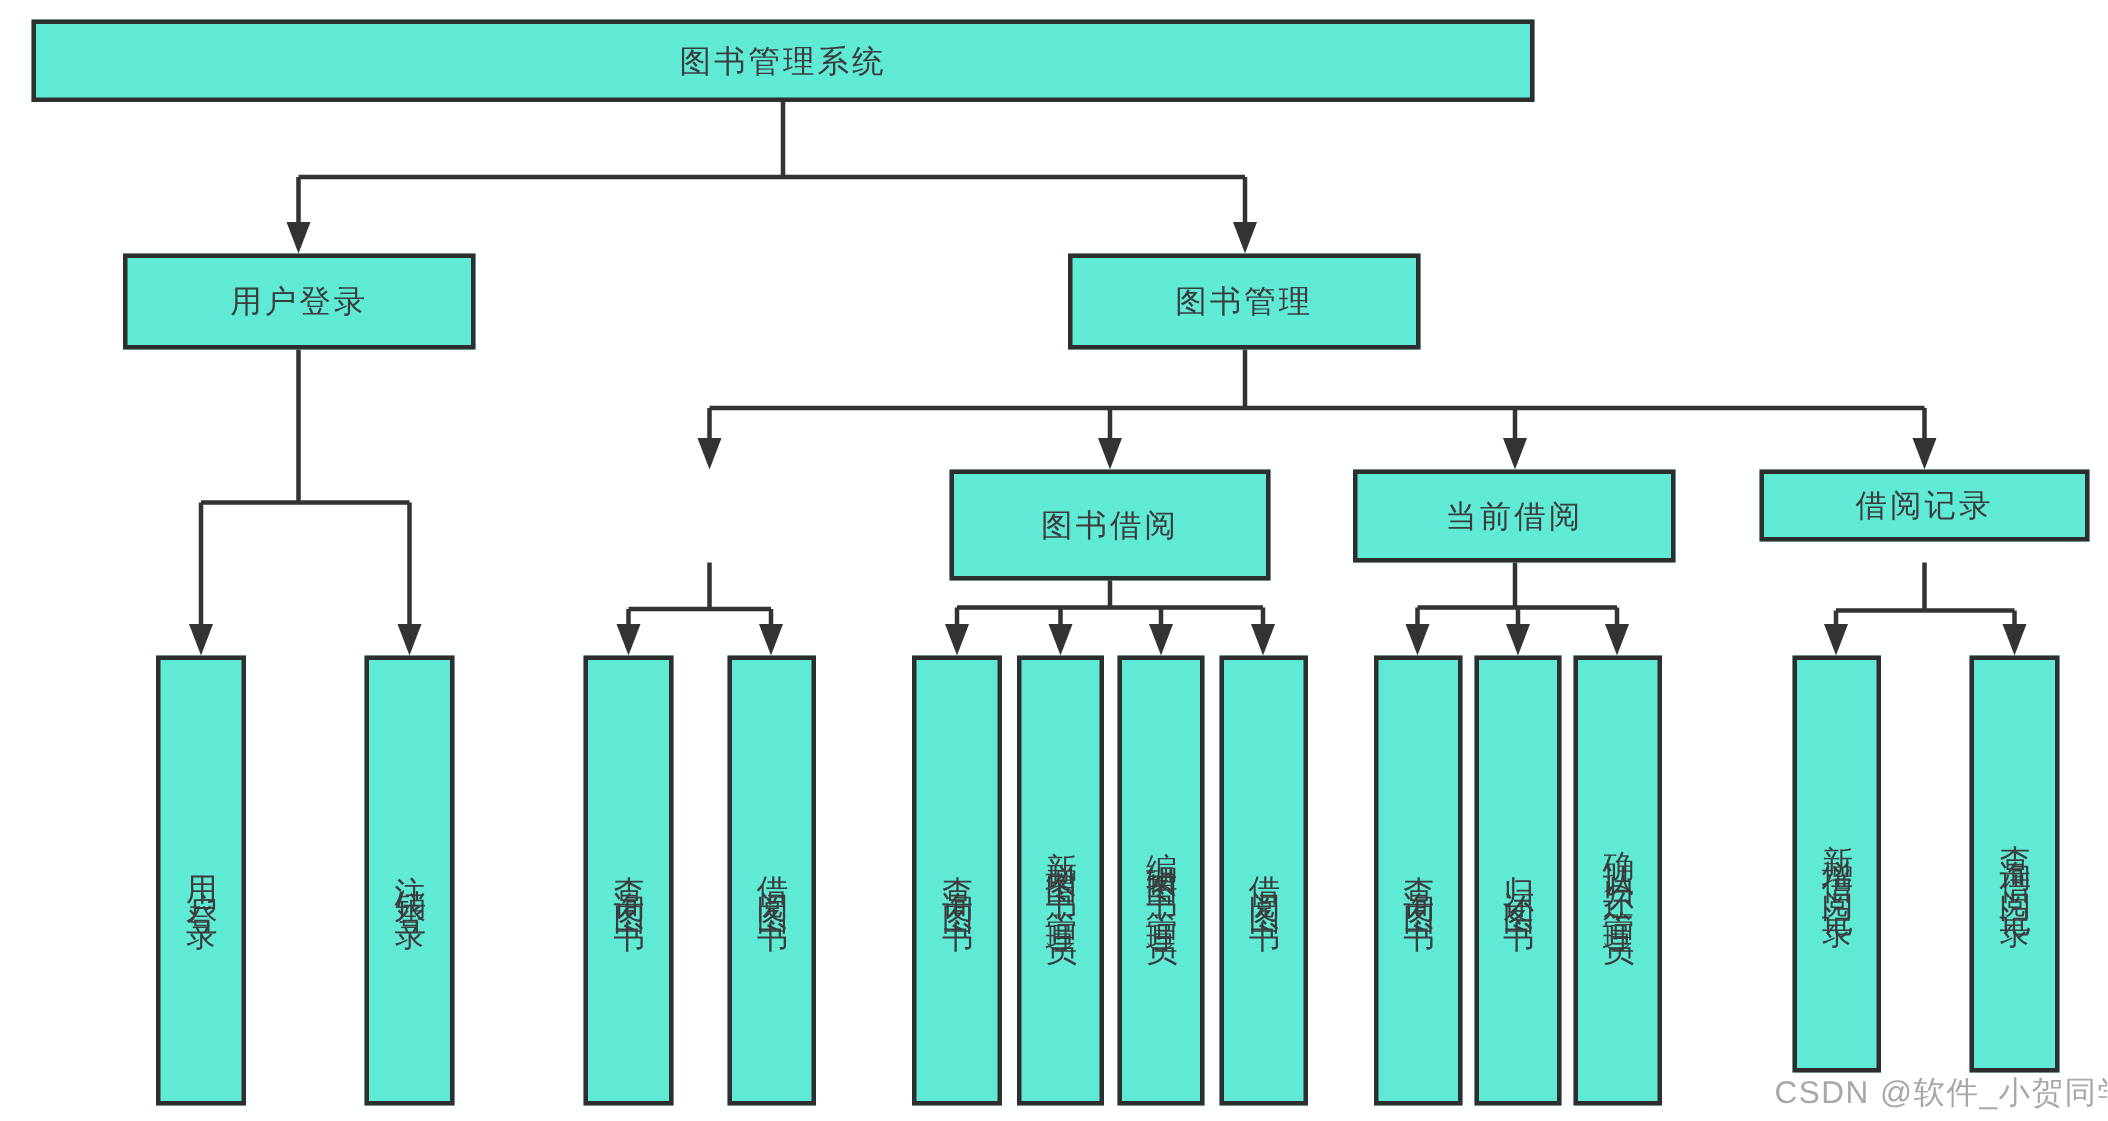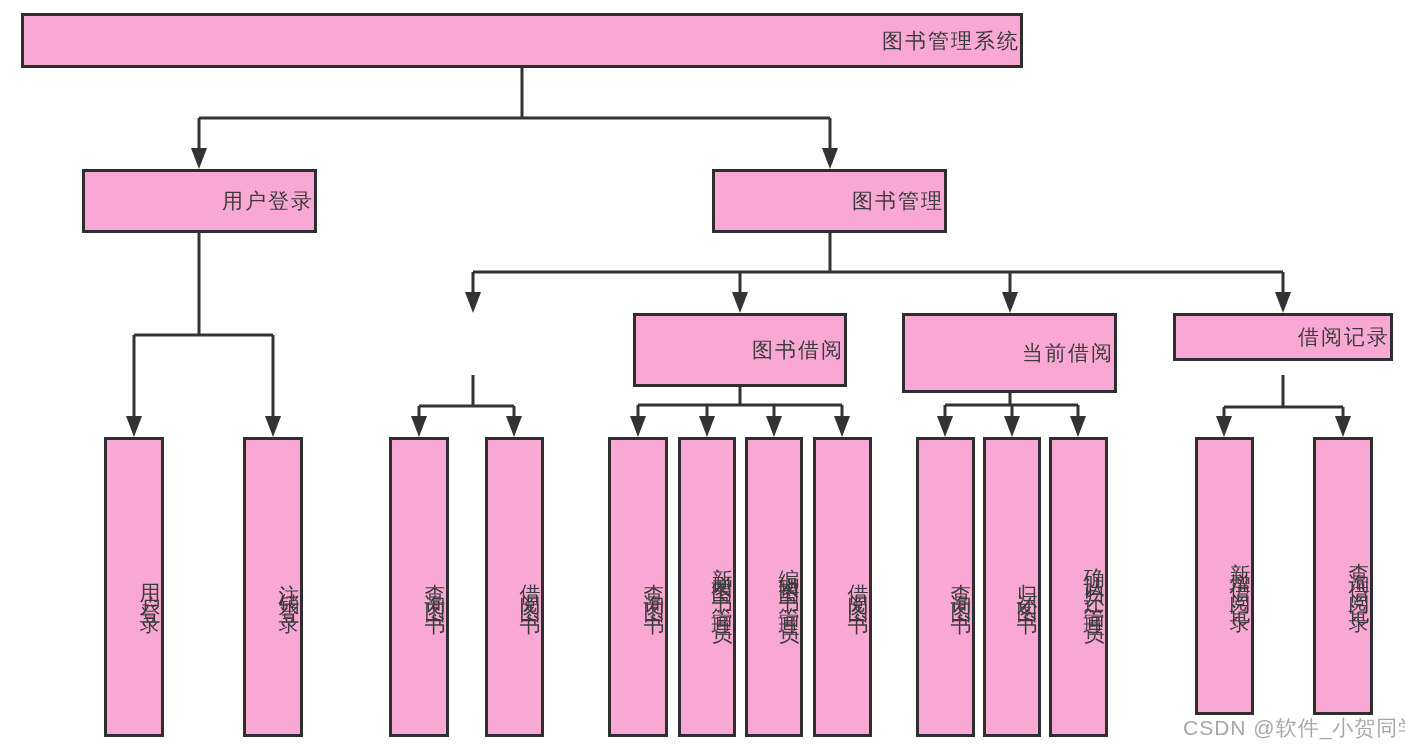--- a/index.html
+++ b/index.html
@@ -18,24 +18,24 @@
   #connectors {
     position: absolute;
     left: 0; top: 0;
     width: 1405px;
     height: 747px;
   }
   .box {
     position: absolute;
     box-sizing: border-box;
     border: 3px solid #2e2e2e;
-    background: #f9a8d4;
+    background: #5eead4;
     display: flex;
     align-items: center;
-    justify-content: flex-end;
+    justify-content: center;
     color: #3c3c3c;
   }
   .hlabel {
     font-size: 21px;
     letter-spacing: 2px;
     white-space: nowrap;
   }
   .vbox .vlabel {
     writing-mode: vertical-rl;
     line-height: 1;
@@ -101,21 +101,21 @@
   <div class="box" style="left:82px; top:169px; width:235px; height:64px;">
     <span class="hlabel">用户登录</span>
   </div>
   <div class="box" style="left:712px; top:169px; width:235px; height:64px;font-family:Liberation Mono, monospace;">
     <span class="hlabel">图书管理</span>
   </div>
 
   <div class="box" style="left:633px; top:313px; width:214px; height:74px;">
     <span class="hlabel">图书借阅</span>
   </div>
-  <div class="box" style="left:902px; top:313px; width:215px; height:80px;">
+  <div class="box" style="left:902px; top:313px; width:215px; height:62px;">
     <span class="hlabel">当前借阅</span>
   </div>
   <div class="box" style="left:1173px; top:313px; width:220px; height:48px;">
     <span class="hlabel">借阅记录</span>
   </div>
 
   <div class="box vbox" style="left:104px; top:437px; width:60px; height:300px;">
     <span class="vlabel">用户登录</span>
   </div>
   <div class="box vbox" style="left:243px; top:437px; width:60px; height:300px;">

